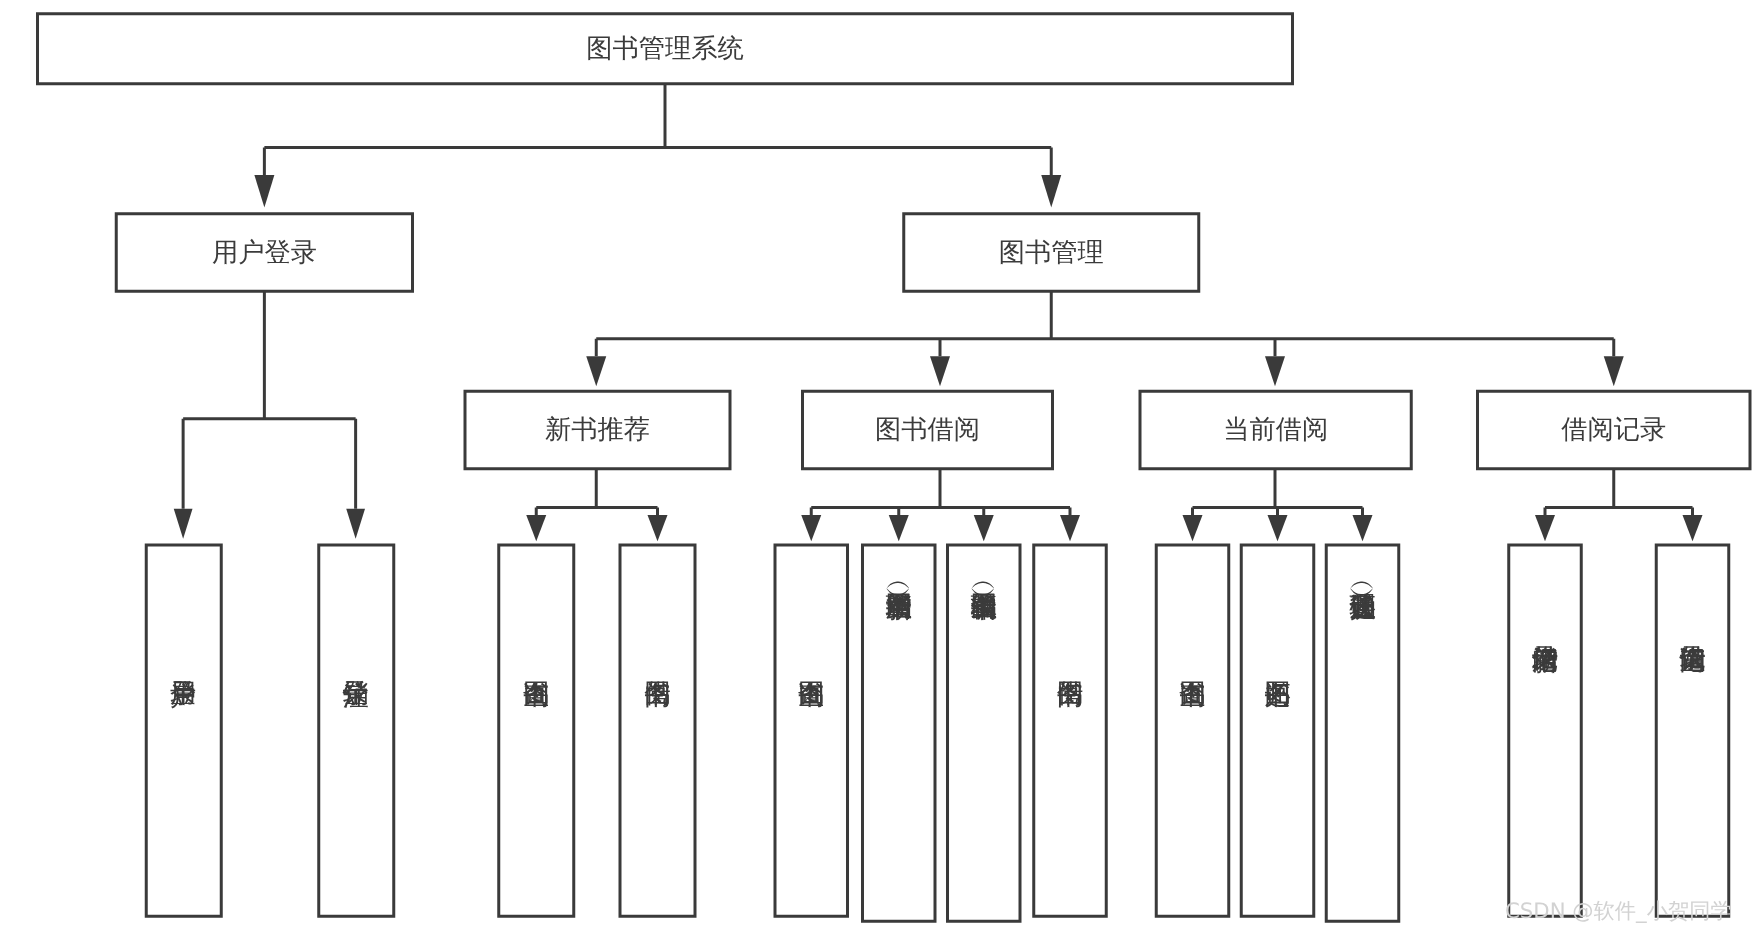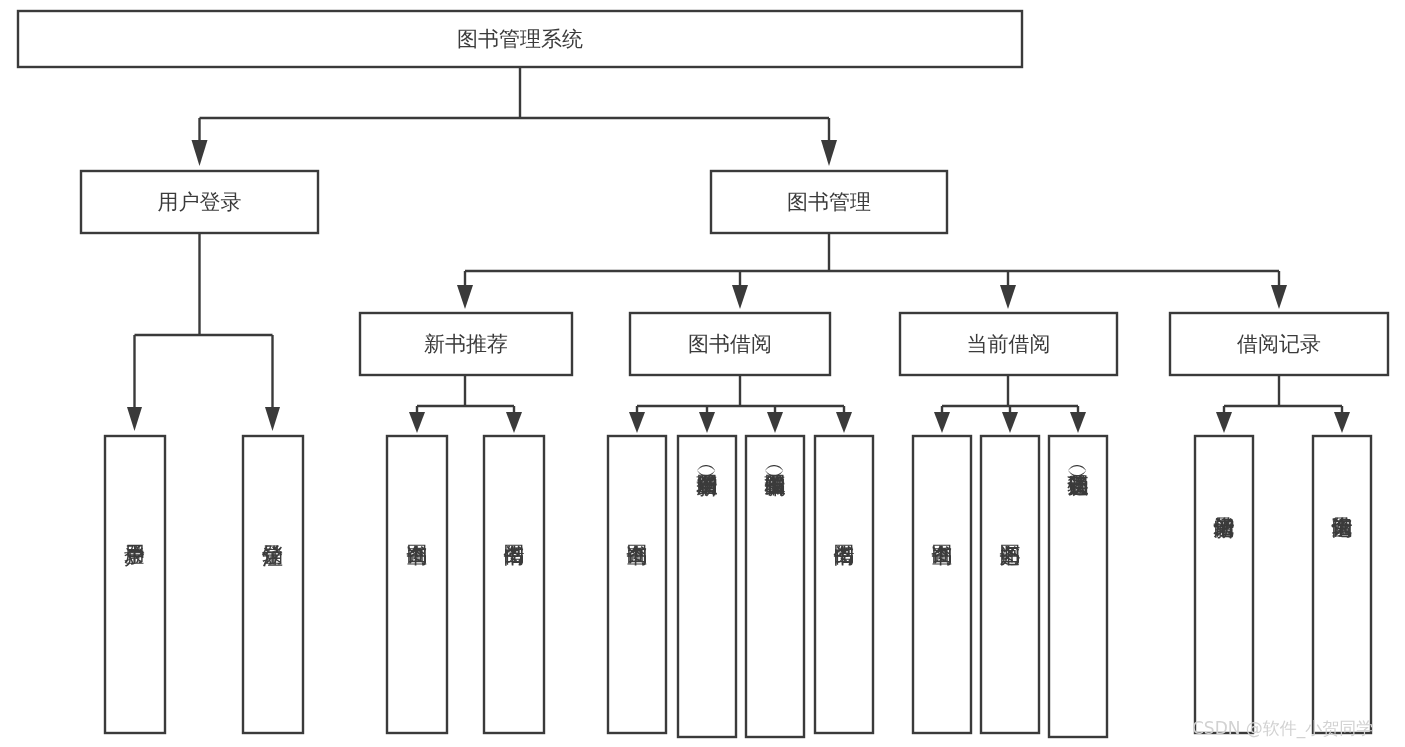--- a/index.html
+++ b/index.html
@@ -10,21 +10,21 @@
   }
   body {
     width: 1405px;
     height: 747px;
     font-family: "DejaVu Sans", "Liberation Sans", sans-serif;
     overflow: hidden;
     position: relative;
   }
   #diagram-root {
     position: absolute;
-    left: 0;
+    left: 12px;
     top: 0;
     width: 1155px;
     height: 747px;
   }
   svg.diagram {
     display: block;
     width: 1405px;
     height: 747px;
   }
   .node-box {

